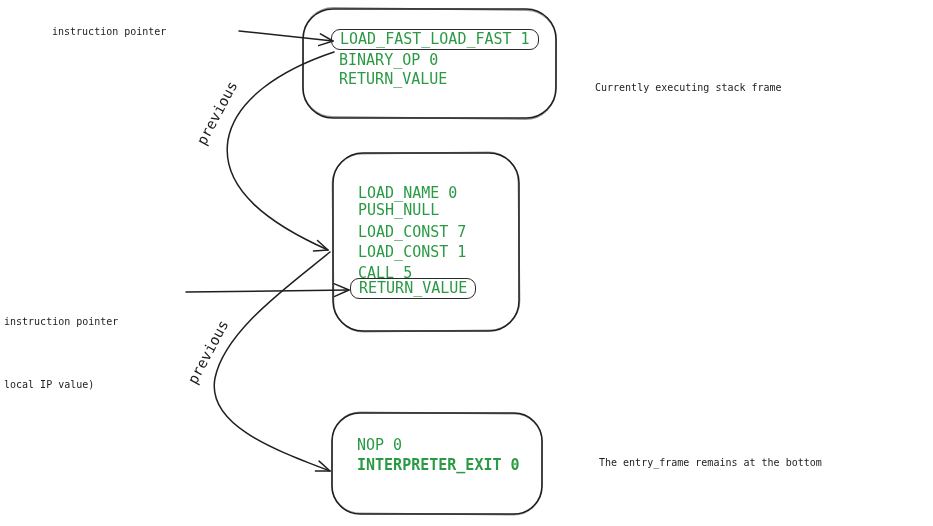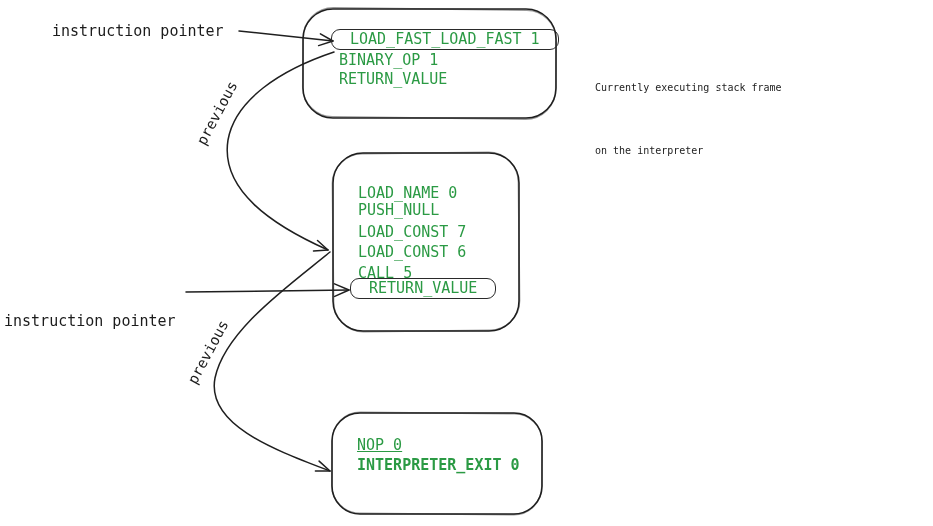--- a/index.html
+++ b/index.html
@@ -27,32 +27,32 @@
     line-height: 17px;
     color: #2b9a44;
     white-space: pre;
     font-weight: 500;
   }
   .plain { padding-left: 8px; }
   .hlbox {
     display: inline-block;
     border: 1.6px solid #2a2a2a;
     border-radius: 9px;
-    padding: 1px 18px;
+    padding: 1px 8px;
   }
   .note {
     position: absolute;
     font-size: 10px;
     line-height: 21px;
     color: #1c1c1c;
     white-space: pre;
   }
   .ptr-label {
     position: absolute;
-    font-size: 15px;
+    font-size: 10px;
     line-height: 21px;
     color: #1c1c1c;
     white-space: pre;
   }
   .prev-label {
     position: absolute;
     font-size: 14.5px;
     color: #1c1c1c;
     transform: translate(-50%, -50%) rotate(-62deg);
     white-space: pre;
@@ -98,45 +98,46 @@
     <g>
       <path d="M 330 252 C 290 285, 225 330, 215 378 C 206 425, 275 450, 330 471"></path>
       <polyline points="319.1,461.1 330,471 315.4,470.9"></polyline>
     </g>
   </svg>
 
   <div class="ptr-label" style="left:52px; top:21px;">instruction pointer</div>
 
   <div class="ptr-label" style="left:4px; top:269px;">
     <div>instruction pointer</div>
+    <div>local IP value)</div>
   </div>
 
   <div class="prev-label" style="left:217px; top:113px;">previous</div>
   <div class="prev-label" style="left:208px; top:352px;">previous</div>
 
   <div>
     <div class="ins" style="left:331px; top:29px;"><span class="hlbox">LOAD_FAST_LOAD_FAST 1</span></div>
-    <div class="ins plain" style="left:331px; top:51.5px;">BINARY_OP 1</div>
+    <div class="ins plain" style="left:331px; top:51.5px;">BINARY_OP 0</div>
     <div class="ins plain" style="left:331px; top:70.5px;">RETURN_VALUE</div>
   </div>
 
   <div>
     <div class="ins plain" style="left:350px; top:185px;">LOAD_NAME 0</div>
     <div class="ins plain" style="left:350px; top:201.5px;">PUSH_NULL</div>
     <div class="ins plain" style="left:350px; top:223.5px;">LOAD_CONST 7</div>
-    <div class="ins plain" style="left:350px; top:244px;">LOAD_CONST 6</div>
+    <div class="ins plain" style="left:350px; top:244px;">LOAD_CONST 1</div>
     <div class="ins plain" style="left:350px; top:265px;">CALL 5</div>
     <div class="ins" style="left:350px; top:278px;"><span class="hlbox">RETURN_VALUE</span></div>
   </div>
 
   <div>
-    <div class="ins plain" style="left:349px; top:436.5px;text-decoration:underline;">NOP 0</div>
+    <div class="ins plain" style="left:349px; top:436.5px;">NOP 0</div>
     <div class="ins plain" style="left:349px; top:456.5px;font-weight:bold;">INTERPRETER_EXIT 0</div>
   </div>
 
   <div class="note" style="left:595px; top:35px;">
     <div>Currently executing stack frame</div>
-    <div>on the interpreter</div>
   </div>
 
 
+  <div class="note" style="left:599px; top:452px;">The entry_frame remains at the bottom</div>
 
 </div>
 
 </body></html>

